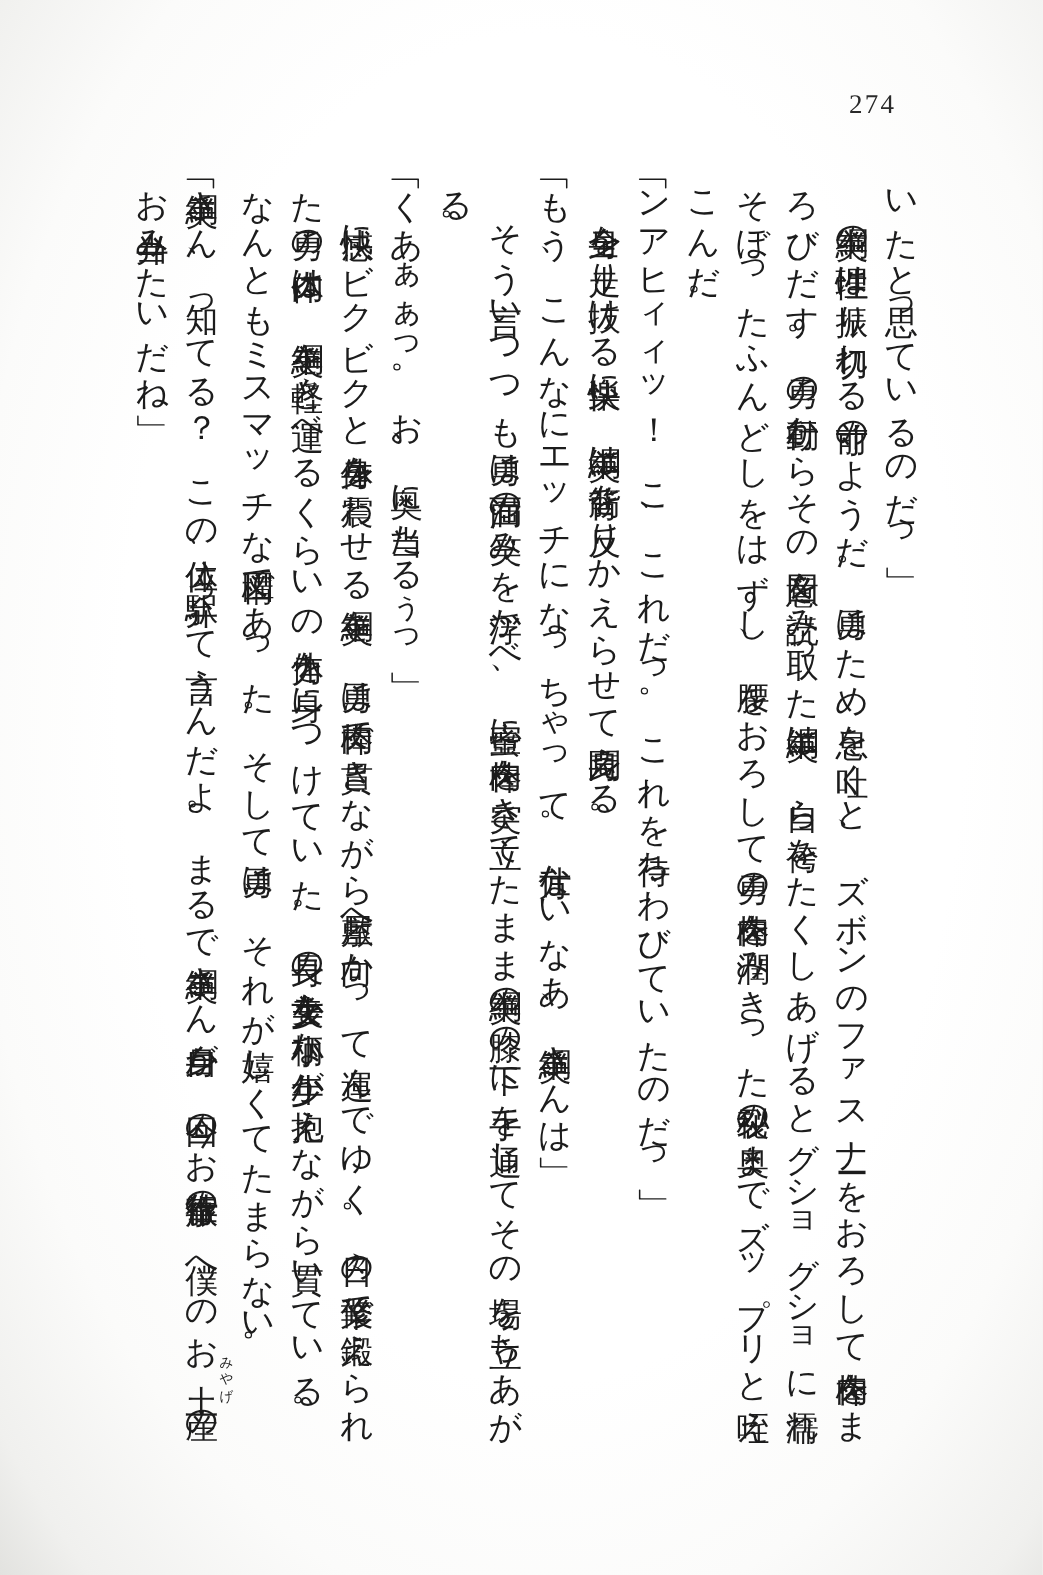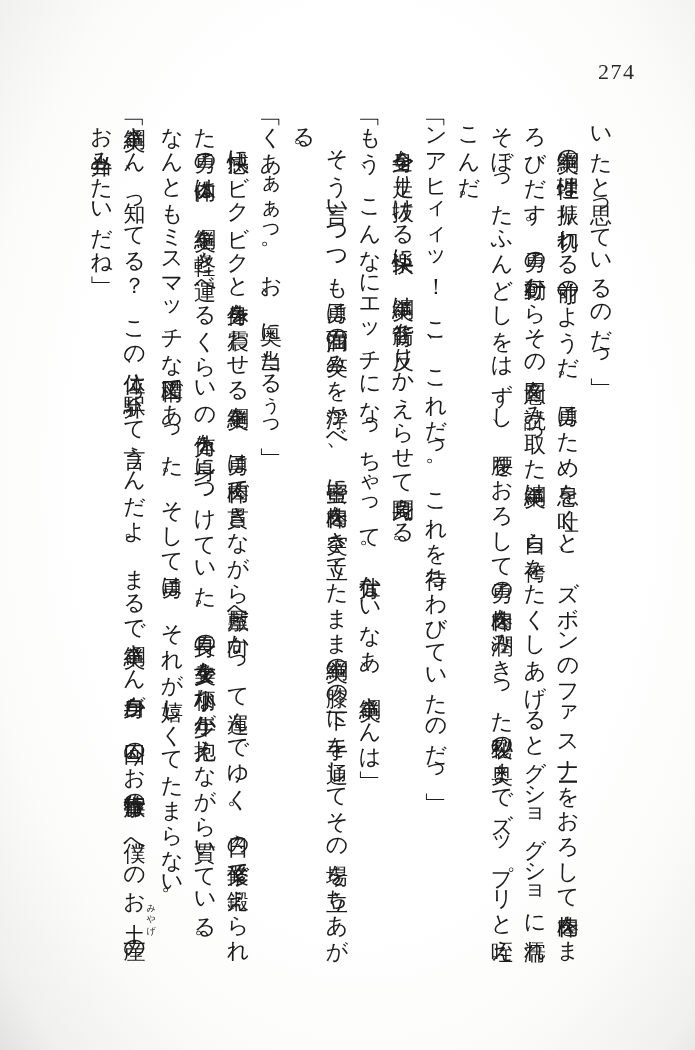--- a/index.html
+++ b/index.html
@@ -16,22 +16,22 @@
   .page {
     position: relative;
     width: 695px;
     height: 1050px;
     background:
       radial-gradient(ellipse at 52% 45%, #ffffff 55%, #fbfbfa 75%, #f0f0ee 92%, #e2e2df 100%);
   }
   .page-number {
     position: absolute;
     top: 59px;
-    left: 598px;
-    font-size: 22px;
+    left: 566px;
+    font-size: 18px;
     letter-spacing: 1.5px;
     color: #2a2a2a;
   }
   .text-block {
     position: absolute;
     top: 112px;
     right: 77px;
     height: 838px;
     writing-mode: vertical-rl;
     text-orientation: mixed;

